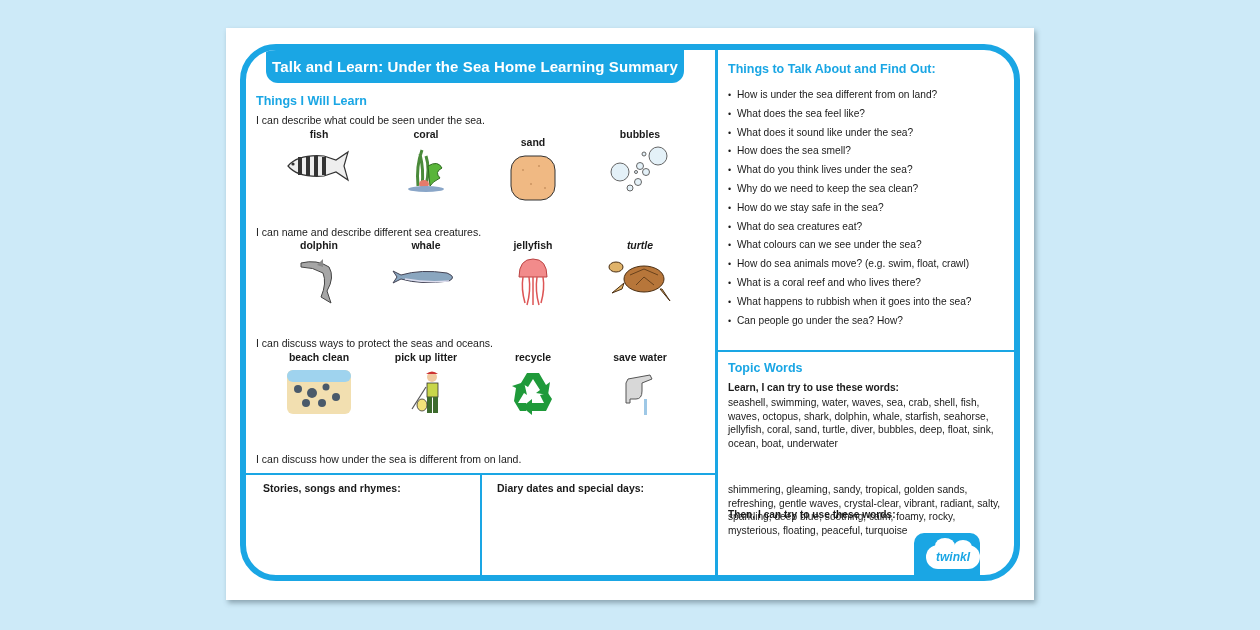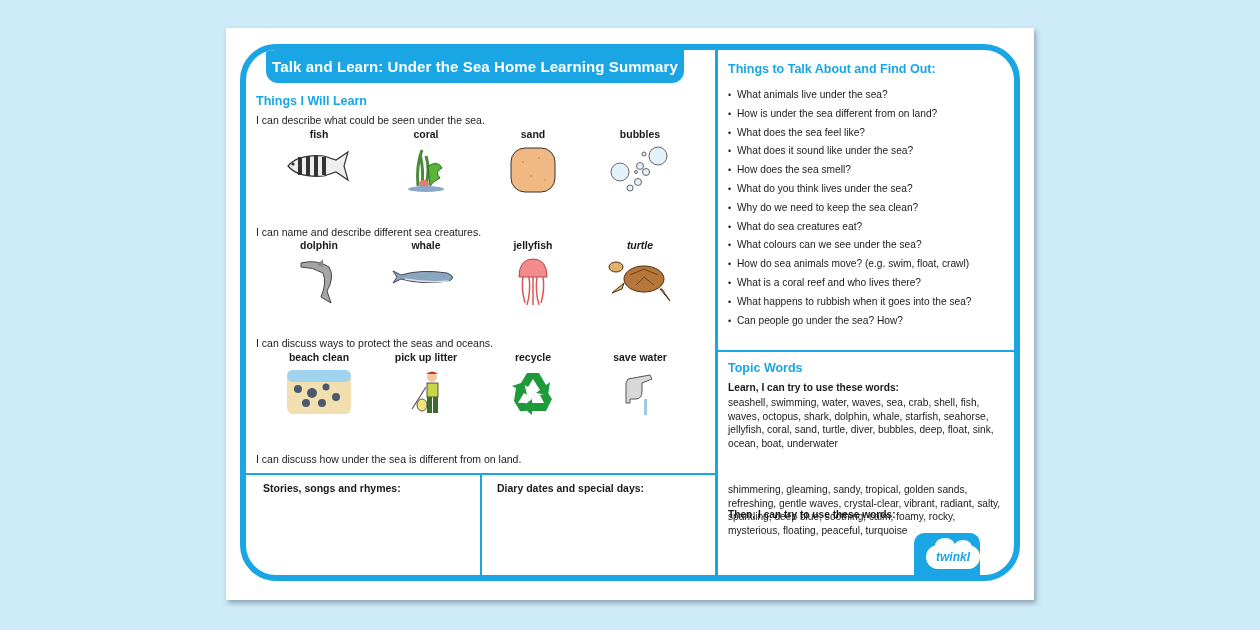--- a/index.html
+++ b/index.html
@@ -100,21 +100,21 @@
         </div>
         <div class="item" style="left:107px;">
           <span class="lbl">coral</span>
           <svg class="pic" width="44" height="46" viewBox="0 0 44 46">
             <path d="M14 40 Q12 20 18 4 M18 40 Q20 24 16 8 M22 40 Q26 22 22 10" stroke="#4a8a3a" stroke-width="3" fill="none"></path>
             <path d="M24 20 Q34 14 38 22 Q30 26 36 32 Q28 36 26 40 Z" fill="#59b53a" stroke="#2d6a1e"></path>
             <ellipse cx="20" cy="38" rx="5" ry="4" fill="#e57b6b"></ellipse>
             <ellipse cx="22" cy="43" rx="18" ry="3" fill="#8aa6c8"></ellipse>
           </svg>
         </div>
-        <div class="item" style="left:214px;">
+        <div class="item" style="left:214px;margin-top:8px;">
           <span class="lbl">sand</span>
           <svg class="pic" width="48" height="48" viewBox="0 0 48 48">
             <rect x="2" y="2" width="44" height="44" rx="14" fill="#f0b983" stroke="#333" stroke-width="1"></rect>
             <circle cx="14" cy="16" r="0.8" fill="#b07a4a"></circle>
               <circle cx="30" cy="12" r="0.8" fill="#b07a4a"></circle>
             <circle cx="22" cy="30" r="0.8" fill="#b07a4a"></circle>
               <circle cx="36" cy="34" r="0.8" fill="#b07a4a"></circle>
           </svg>
         </div>
         <div class="item" style="left:321px;">
@@ -228,27 +228,27 @@
       <div class="vdiv-bottom"></div>
       <div class="bottom-label" style="left:10px;">Stories, songs and rhymes:</div>
       <div class="bottom-label" style="left:244px;">Diary dates and special days:</div>
     </div>
 
     <div class="vdiv-main"></div>
 
     <div class="right">
       <div class="section-title q-title">Things to Talk About and Find Out:</div>
       <ul class="q-list">
-        <li><span class="bul">•</span><span>What animals live under the sea?</span></li>
         <li><span class="bul">•</span><span>How is under the sea different from on land?</span></li>
         <li><span class="bul">•</span><span>What does the sea feel like?</span></li>
         <li><span class="bul">•</span><span>What does it sound like under the sea?</span></li>
         <li><span class="bul">•</span><span>How does the sea smell?</span></li>
         <li><span class="bul">•</span><span>What do you think lives under the sea?</span></li>
         <li><span class="bul">•</span><span>Why do we need to keep the sea clean?</span></li>
+        <li><span class="bul">•</span><span>How do we stay safe in the sea?</span></li>
         <li><span class="bul">•</span><span>What do sea creatures eat?</span></li>
         <li><span class="bul">•</span><span>What colours can we see under the sea?</span></li>
         <li><span class="bul">•</span><span>How do sea animals move? (e.g. swim, float, crawl)</span></li>
         <li><span class="bul">•</span><span>What is a coral reef and who lives there?</span></li>
         <li><span class="bul">•</span><span>What happens to rubbish when it goes into the sea?</span></li>
         <li><span class="bul">•</span><span>Can people go under the sea? How?</span></li>
       </ul>
 
       <div class="hdiv-right"></div>
 

